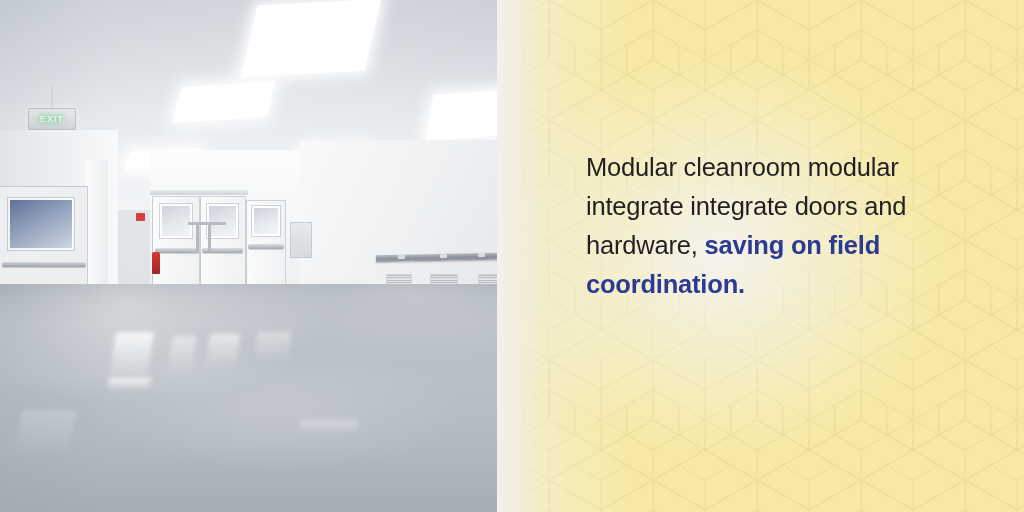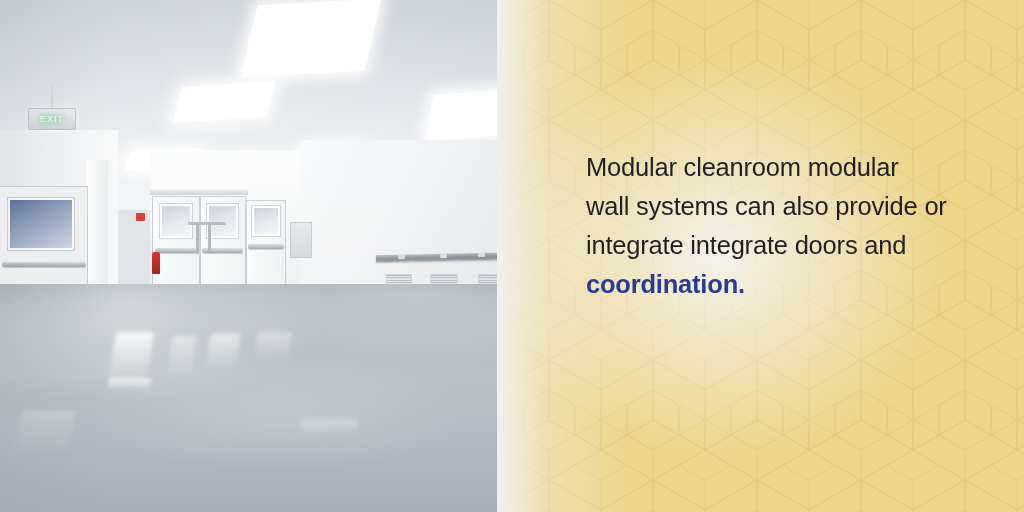--- a/index.html
+++ b/index.html
@@ -205,21 +205,21 @@
     background:
       radial-gradient(ellipse 90% 70% at 50% 18%, rgba(255,255,255,.22), rgba(255,255,255,0) 70%),
       linear-gradient(to right, rgba(120,130,140,.10), rgba(255,255,255,0) 22%);
   }
 
   
   .text-pane {
     position: relative;
     flex: 1 1 auto;
     height: 512px;
-    background: #eab308;
+    background: #fde047;
     overflow: hidden;
   }
   .iso-pattern {
     position: absolute;
     inset: 0;
     opacity: .55;
   }
   .pane-fade {
     position: absolute;
     inset: 0;
@@ -352,23 +352,23 @@
       <rect width="527" height="512" fill="url(#isoCubes2)"></rect>
     </svg>
 
     <div class="pane-fade"></div>
 
     <div class="copy-block">
       <div class="copy-line">
         <span>Modular cleanroom modular</span>
       </div>
       <div class="copy-line">
-        <span>wall systems can also provide or</span>
+        <span>integrate integrate doors and</span>
       </div>
       <div class="copy-line">
-        <span>integrate integrate doors and</span>
+        <span>hardware, </span><span class="accent">saving on field</span>
       </div>
       <div class="copy-line">
         <span class="accent">coordination.</span>
       </div>
     </div>
   </div>
 </div>
 
 </body></html>

